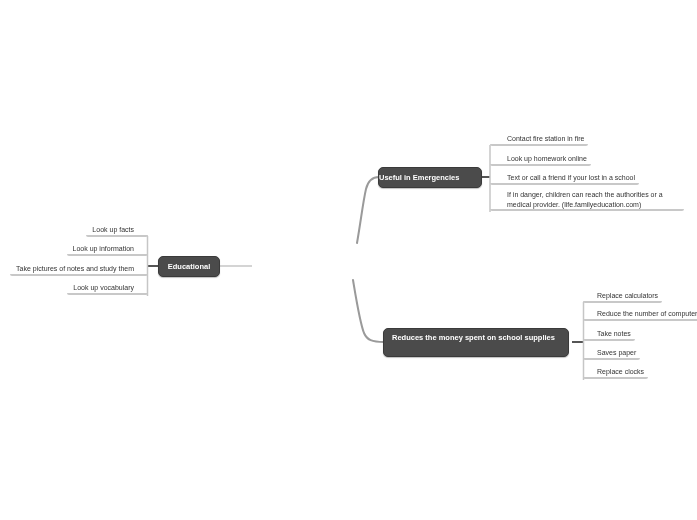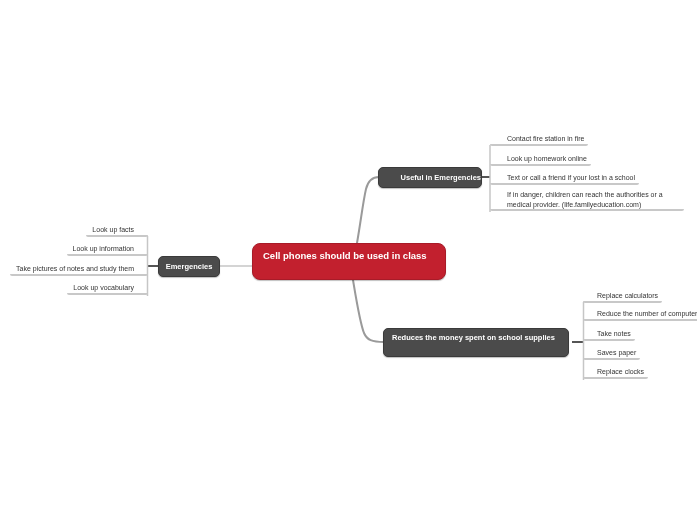--- a/index.html
+++ b/index.html
@@ -41,21 +41,21 @@
     padding: 6px 10px 0 10px;
   }
   .branch-node {
     background: var(--branch-color, #4b4b4b);
     border: 1px solid var(--branch-border, #3a3a3a);
     border-radius: 5px;
     font-size: 7.5px; line-height: 10px;
   }
   .branch-emergencies {
     left: 378px; top: 167px; width: 104px; height: 21px;
-    text-align: right; padding-top: 5px;
+    text-align: left; padding-top: 5px;
   }
   .branch-educational {
     left: 158px; top: 256px; width: 62px; height: 21px;
     text-align: center; padding-top: 5px;
   }
   .branch-supplies {
     left: 383px; top: 328px; width: 186px; height: 29px;
     padding: 4px 6px 0 8px;
   }
 
@@ -108,24 +108,23 @@
     <path class="stub" d="M 158 266 L 147 266"></path>
     <path class="vert" d="M 147.5 236 L 147.5 296"></path>
 
     <path class="stub" d="M 482 177 L 490 177"></path>
     <path class="vert" d="M 490 145 L 490 212"></path>
 
     <path class="stub" d="M 572 342 L 583 342"></path>
     <path class="vert" d="M 583.5 302 L 583.5 380"></path>
   </svg>
 
-  <div class="node root-node">Cell phones should be used in class</div>
 
   <div class="node branch-node branch-emergencies">Useful in Emergencies</div>
-  <div class="node branch-node branch-educational">Emergencies</div>
+  <div class="node branch-node branch-educational">Educational</div>
   <div class="node branch-node branch-supplies">Reduces the money spent on school supplies</div>
 
   <div class="leaf leaf-right tr1">Contact fire station in fire</div>
   <div class="leaf leaf-right tr2">Look up homework online</div>
   <div class="leaf leaf-right tr3">Text or call a friend if your lost in a school</div>
   <div class="leaf leaf-right leaf-wrap tr4">If in danger, children can reach the authorities or a medical provider.  (life.familyeducation.com)</div>
 
   <div class="leaf leaf-left lf1">Look up facts</div>
   <div class="leaf leaf-left lf2">Look up information</div>
   <div class="leaf leaf-left lf3">Take pictures of notes and study them</div>

